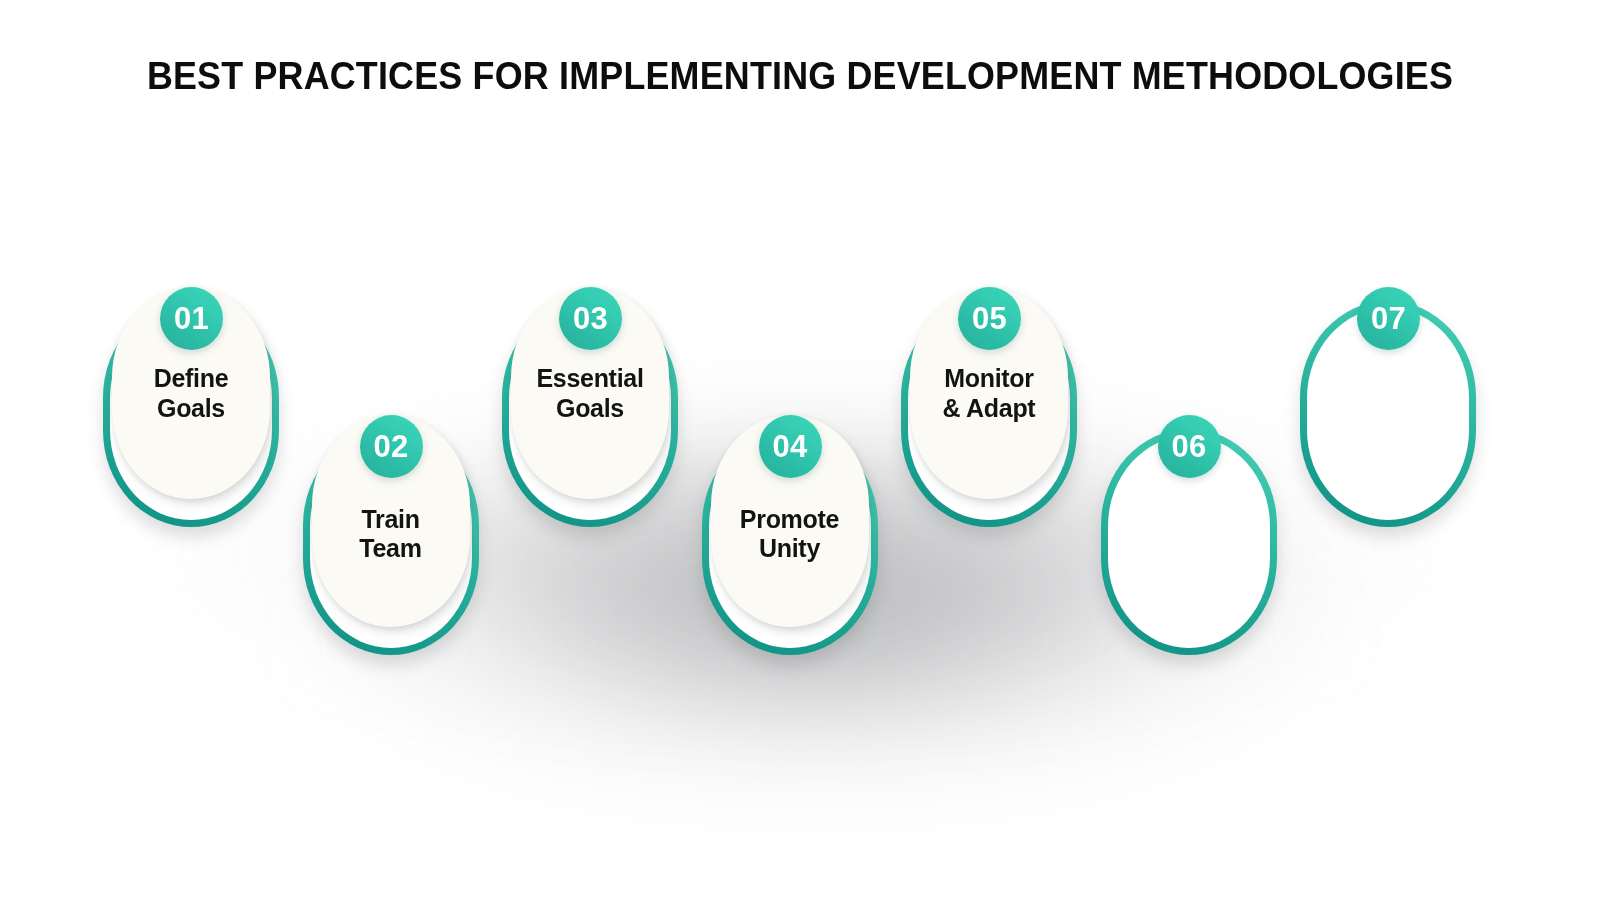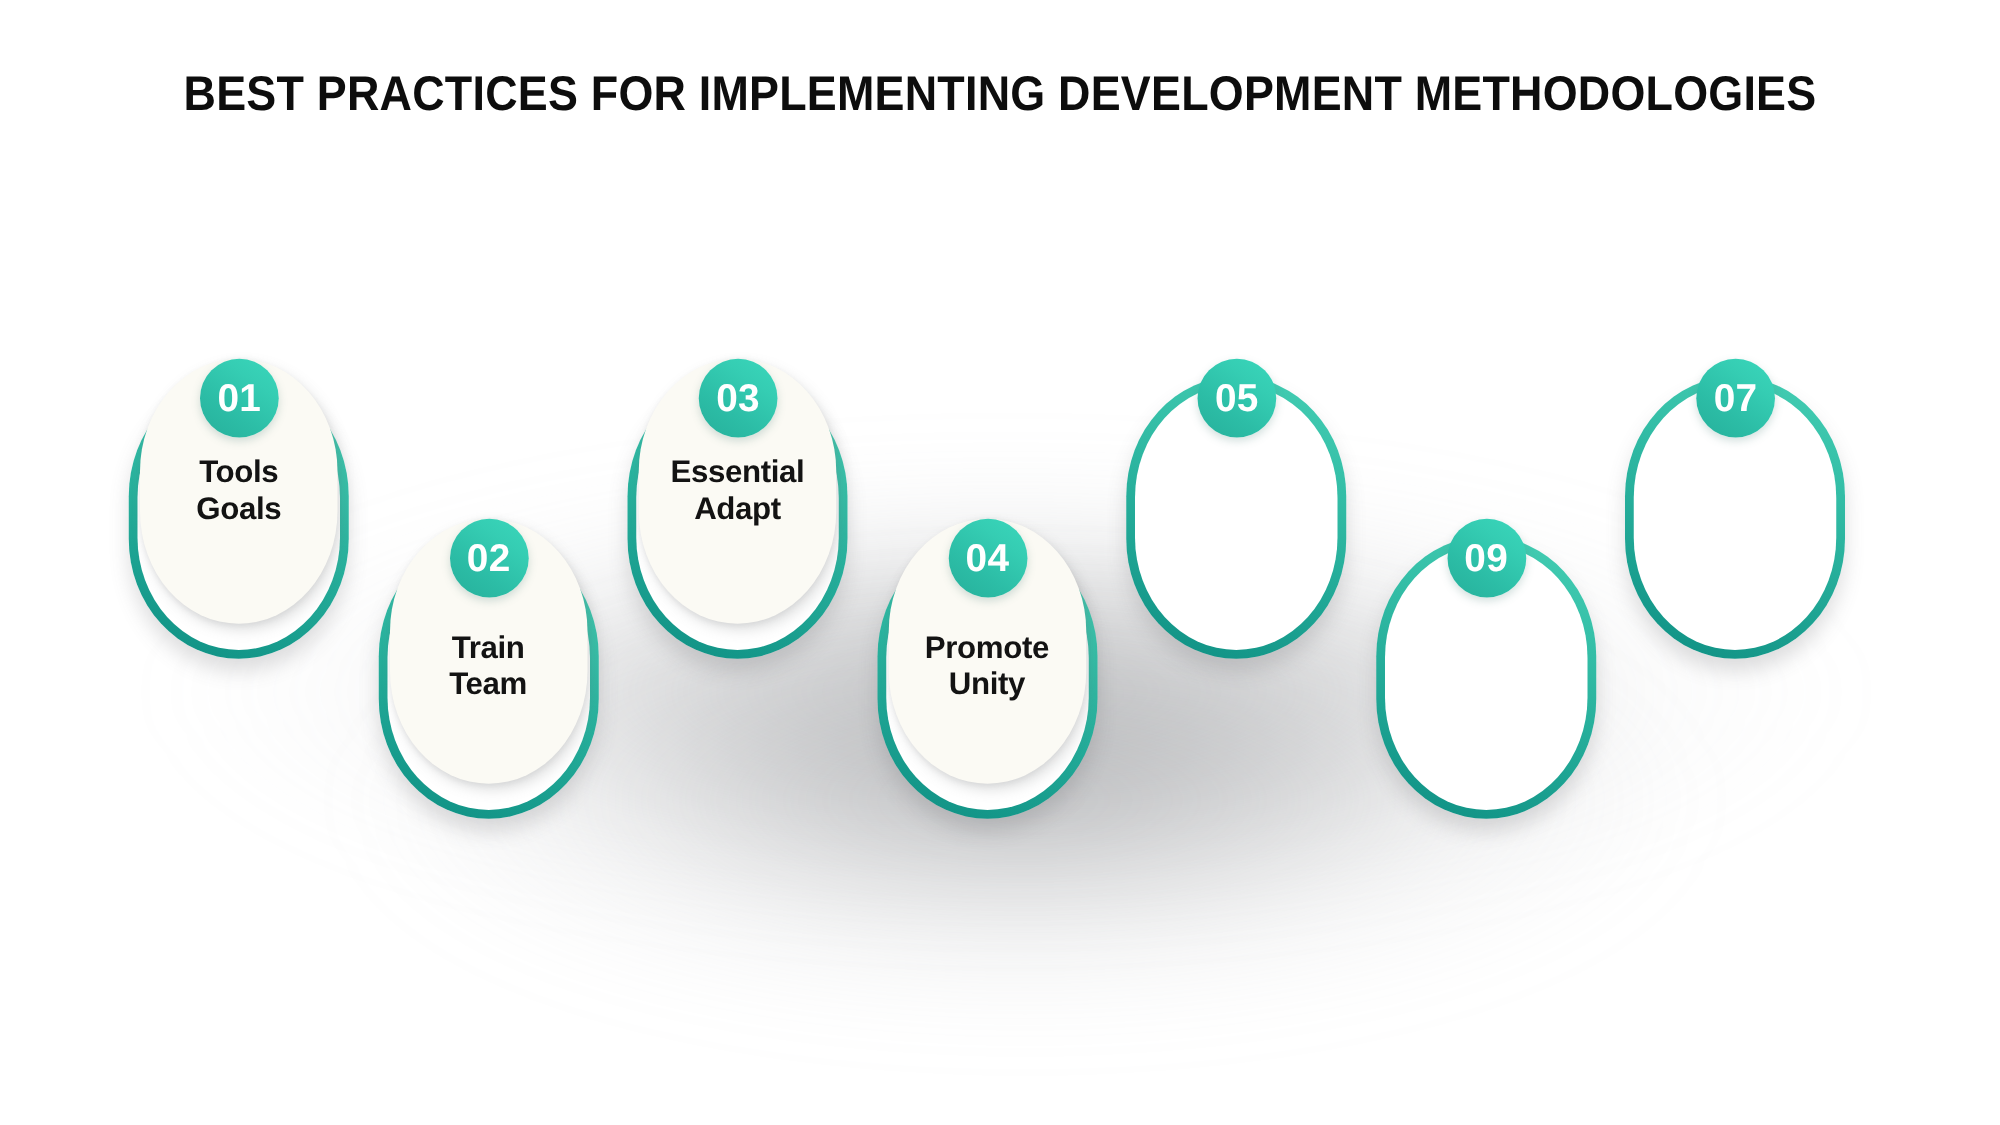--- a/index.html
+++ b/index.html
@@ -154,67 +154,71 @@
 
   <div class="floor-shadow"></div>
   <div class="floor-shadow two"></div>
 
   <div class="title">BEST PRACTICES FOR IMPLEMENTING DEVELOPMENT METHODOLOGIES</div>
 
   <div id="cards">
       <div class="card" style="left: 103px; top: 287px;">
         <div class="ring"></div>
         <div class="pill">
-          <div class="pill-label">Tools
+          <div class="pill-label">Define
 Goals</div>
         </div>
         <div class="badge">
           <span class="badge-num">01</span>
         </div>
       </div>
       <div class="card low-text" style="left: 302.5px; top: 415px;">
         <div class="ring"></div>
         <div class="pill">
           <div class="pill-label">Train
 Team</div>
         </div>
         <div class="badge">
           <span class="badge-num">02</span>
         </div>
       </div>
       <div class="card" style="left: 502px; top: 287px;">
         <div class="ring"></div>
         <div class="pill">
           <div class="pill-label">Essential
-Adapt</div>
+Goals</div>
         </div>
         <div class="badge">
           <span class="badge-num">03</span>
         </div>
       </div>
       <div class="card low-text" style="left: 701.5px; top: 415px;">
         <div class="ring"></div>
         <div class="pill">
           <div class="pill-label">Promote
 Unity</div>
         </div>
         <div class="badge">
           <span class="badge-num">04</span>
         </div>
       </div>
       <div class="card" style="left: 901px; top: 287px;">
         <div class="ring"></div>
+        <div class="pill">
+          <div class="pill-label">Monitor
+&amp; Adapt</div>
+        </div>
         <div class="badge">
           <span class="badge-num">05</span>
         </div>
       </div>
       <div class="card low-text" style="left: 1100.5px; top: 415px;">
         <div class="ring"></div>
         <div class="badge">
-          <span class="badge-num">09</span>
+          <span class="badge-num">06</span>
         </div>
       </div>
       <div class="card" style="left: 1300px; top: 287px;">
         <div class="ring"></div>
         <div class="badge">
           <span class="badge-num">07</span>
         </div>
       </div>
     </div>
 

